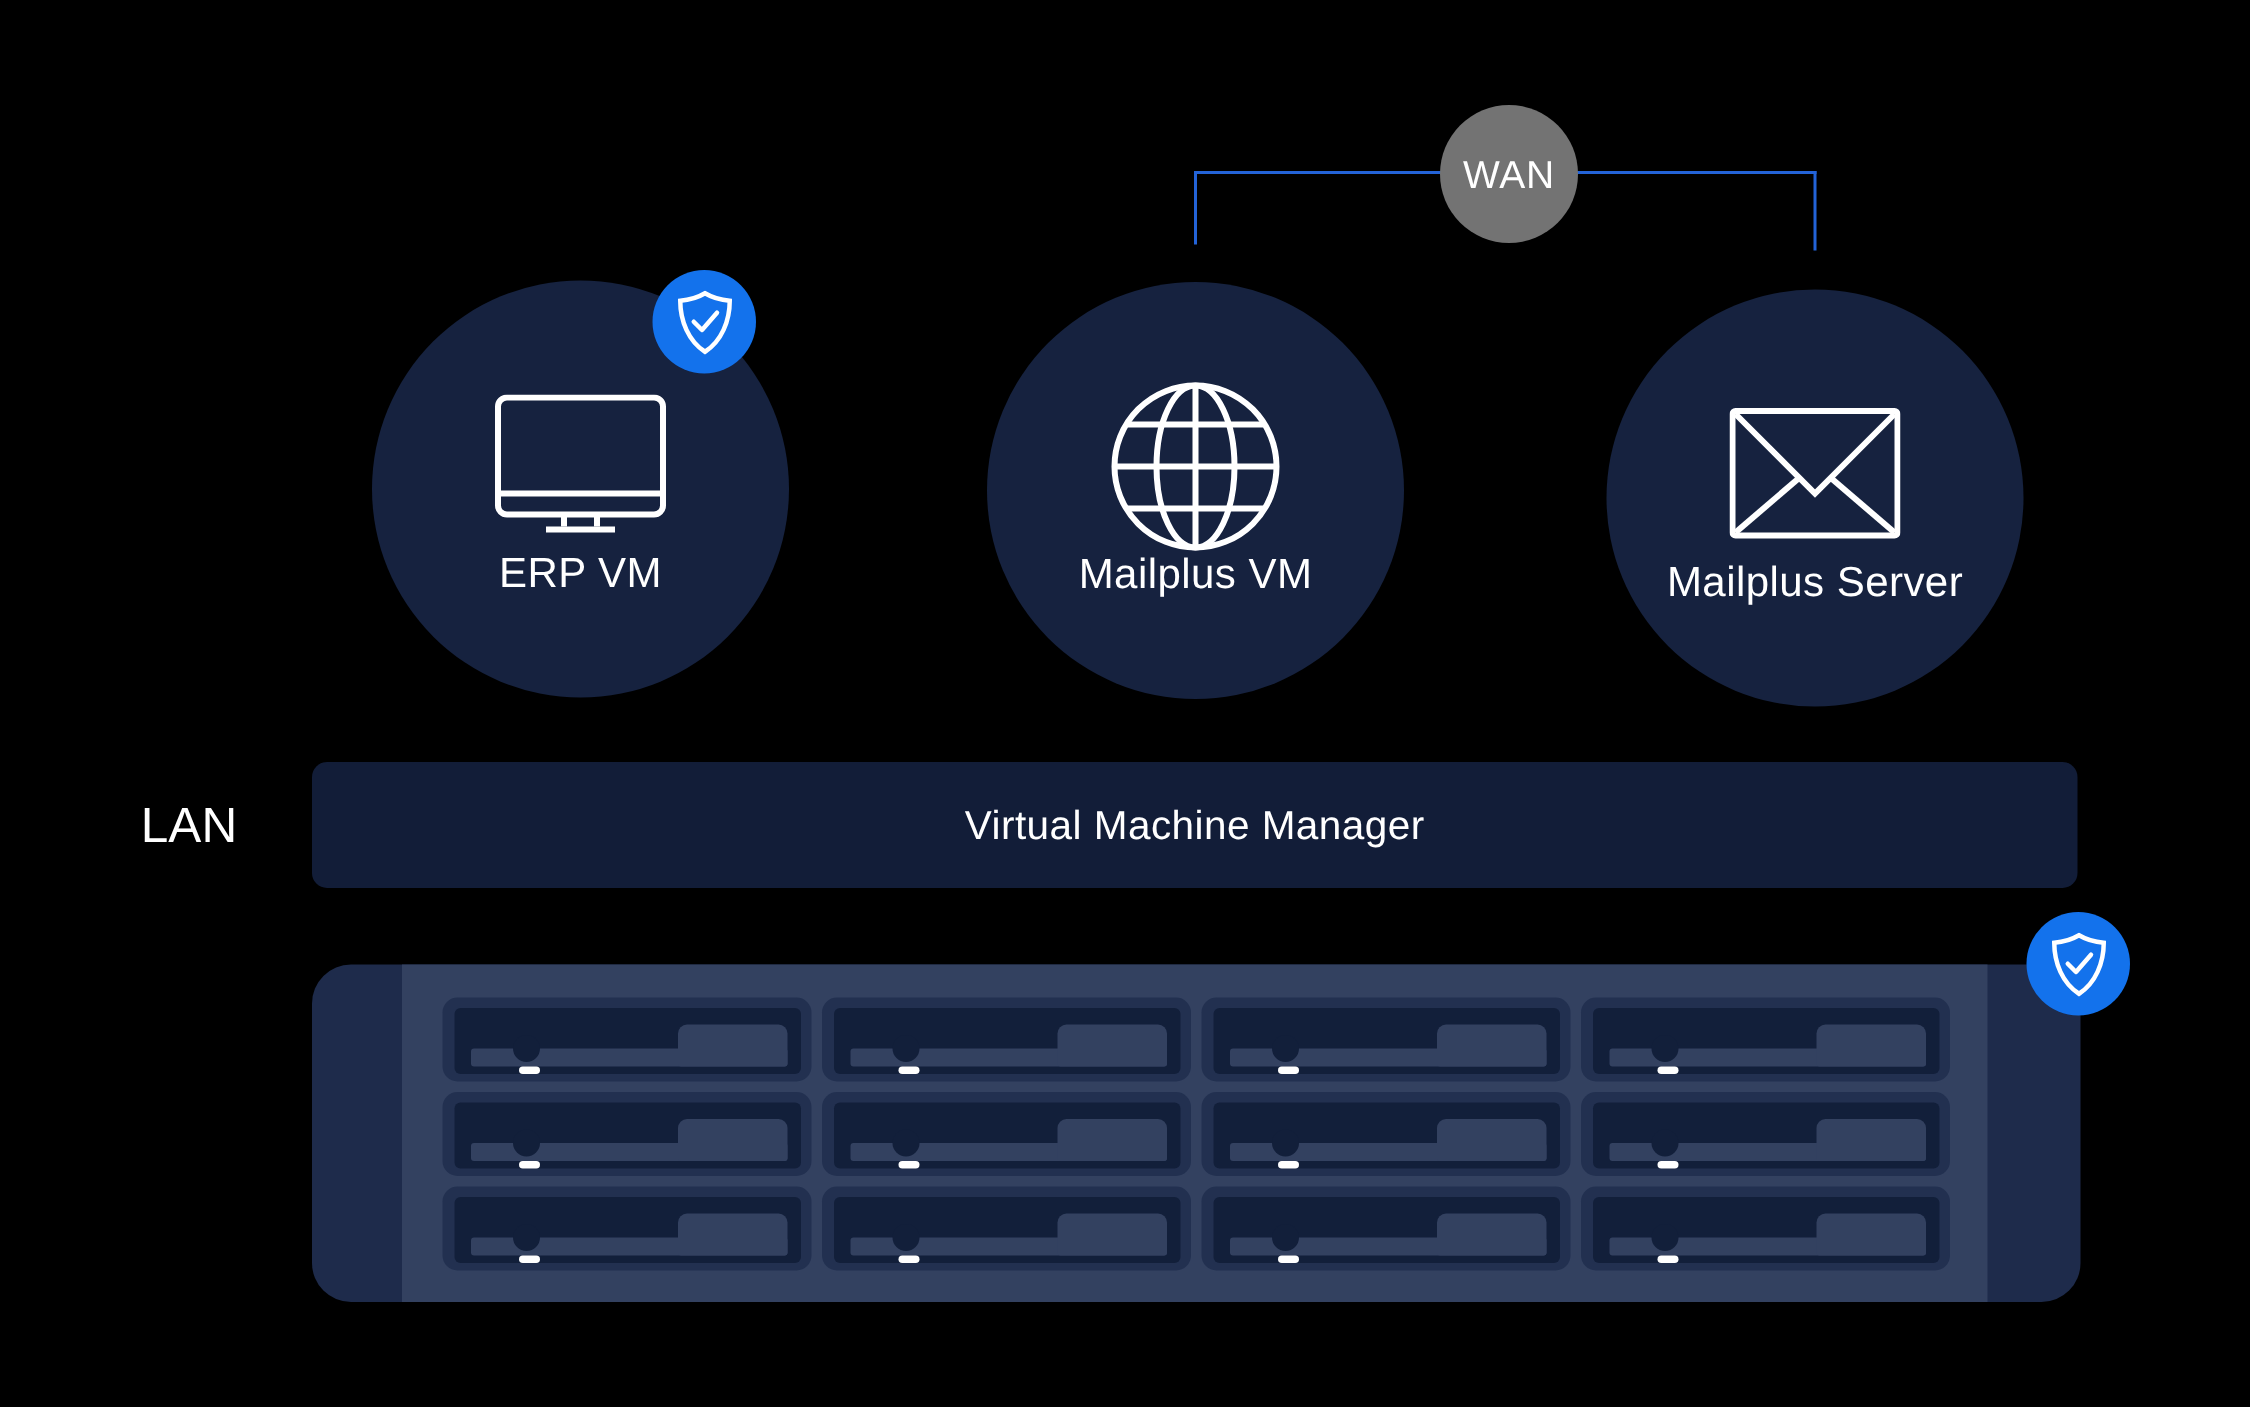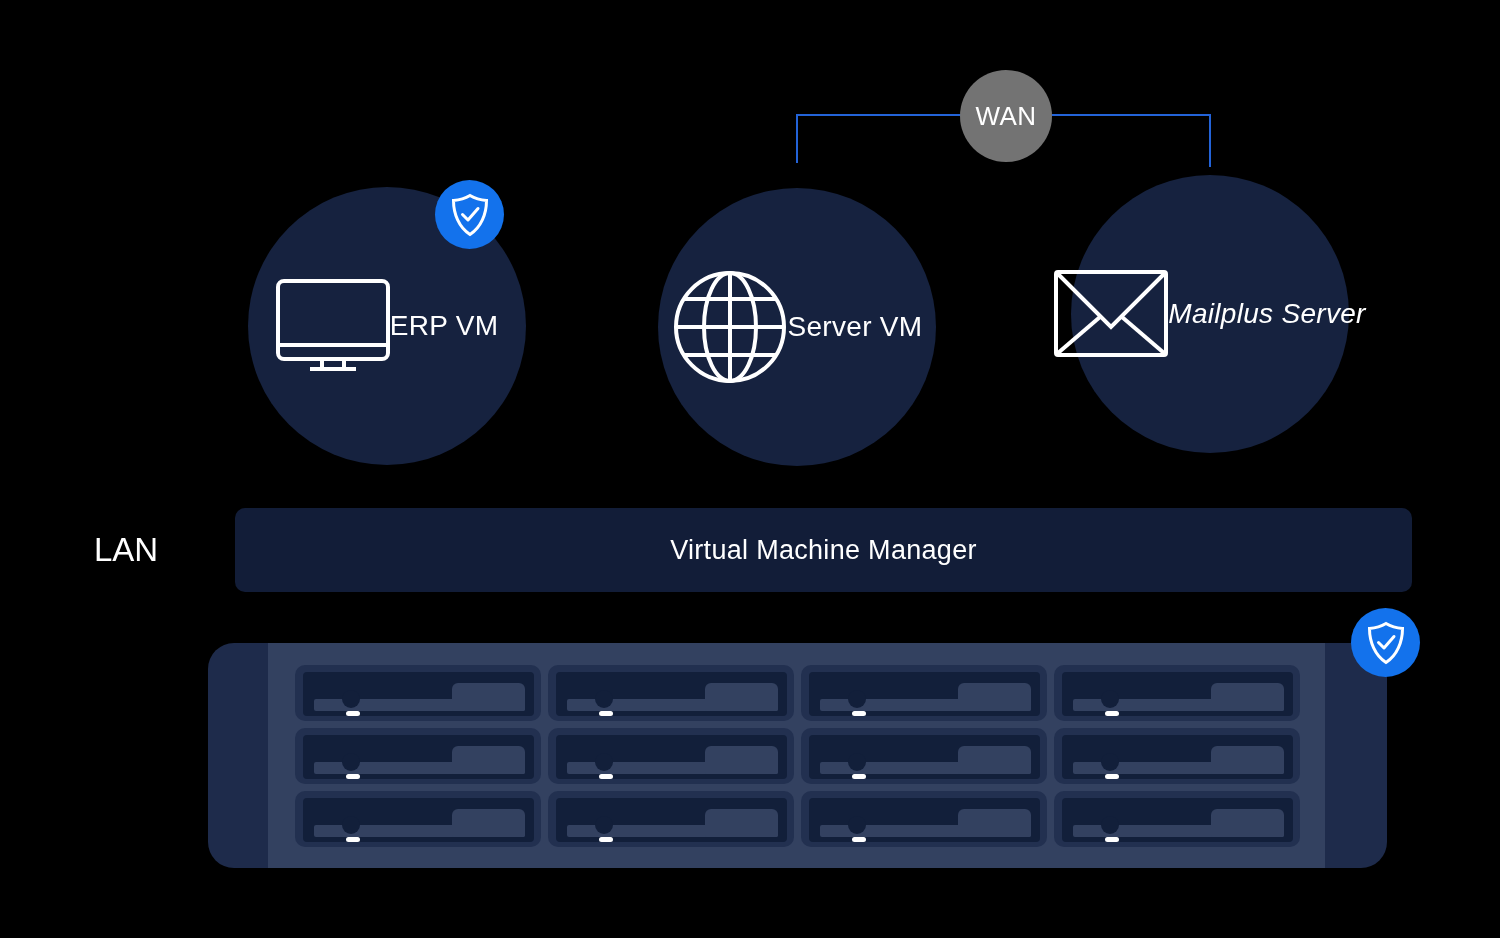--- a/index.html
+++ b/index.html
@@ -14,42 +14,42 @@
   
   .wan-circle{
     position:absolute;left:960px;top:70px;width:92px;height:92px;border-radius:50%;
     background:#737373;display:flex;align-items:center;justify-content:center;
     color:#fff;font-size:26px;letter-spacing:.5px;
   }
 
   
   .node{
     position:absolute;width:278px;height:278px;border-radius:50%;background:#16223F;
-    display:flex;flex-direction:row;align-items:center;justify-content:center;
+    display:flex;flex-direction:column;align-items:center;justify-content:center;
   }
   .node .icon-box{height:112px;display:flex;align-items:center;justify-content:center;}
   .node .node-label{color:#fff;font-size:28px;letter-spacing:.3px;white-space:nowrap;}
 
   
   .shield-badge{
     position:absolute;width:69px;height:69px;border-radius:50%;background:#1372EC;
     display:flex;align-items:center;justify-content:center;z-index:5;
   }
 
   
   .lan-label{
     position:absolute;left:70px;top:508px;width:112px;height:84px;
     display:flex;align-items:center;justify-content:center;color:#fff;font-size:33px;
   }
 
   
   .vmm-bar{
     position:absolute;left:208px;top:508px;width:1177px;height:84px;border-radius:10px;
     background:#121D38;display:flex;align-items:center;justify-content:center;
-    color:#fff;font-size:27px;letter-spacing:.3px;margin-left:27px;
+    color:#fff;font-size:27px;letter-spacing:.3px;
   }
 
   
   .nas{
     position:absolute;left:208px;top:643px;width:1179px;height:225px;border-radius:26px;
     background:#1E2B4B;
   }
   .nas-panel{
     position:absolute;left:60px;top:0;width:1057px;height:225px;background:#334160;
   }
@@ -97,24 +97,24 @@
     <div class="icon-box">
       <svg width="116" height="116" viewBox="0 0 116 116" fill="none" stroke="#fff" stroke-width="4">
         <circle cx="58" cy="58" r="54"></circle>
         <ellipse cx="58" cy="58" rx="26" ry="54"></ellipse>
         <line x1="58" y1="4" x2="58" y2="112"></line>
         <line x1="13" y1="30" x2="103" y2="30"></line>
         <line x1="4" y1="58" x2="112" y2="58"></line>
         <line x1="13" y1="86" x2="103" y2="86"></line>
       </svg>
     </div>
-    <div class="node-label">Server VM</div>
-  </div>
-
-  <div class="node" style="left:1071px;top:175px;font-style:italic;">
+    <div class="node-label">Mailplus VM</div>
+  </div>
+
+  <div class="node" style="left:1071px;top:193px;">
     <div class="icon-box">
       <svg width="114" height="89" viewBox="0 0 114 89" fill="none" stroke="#fff" stroke-width="4">
         <rect x="2" y="2" width="110" height="83" rx="2"></rect>
         <path d="M4 4 L57 57 L110 4"></path>
         <path d="M4 83 L46 47"></path>
         <path d="M110 83 L68 47"></path>
       </svg>
     </div>
     <div class="node-label">Mailplus Server</div>
   </div>

